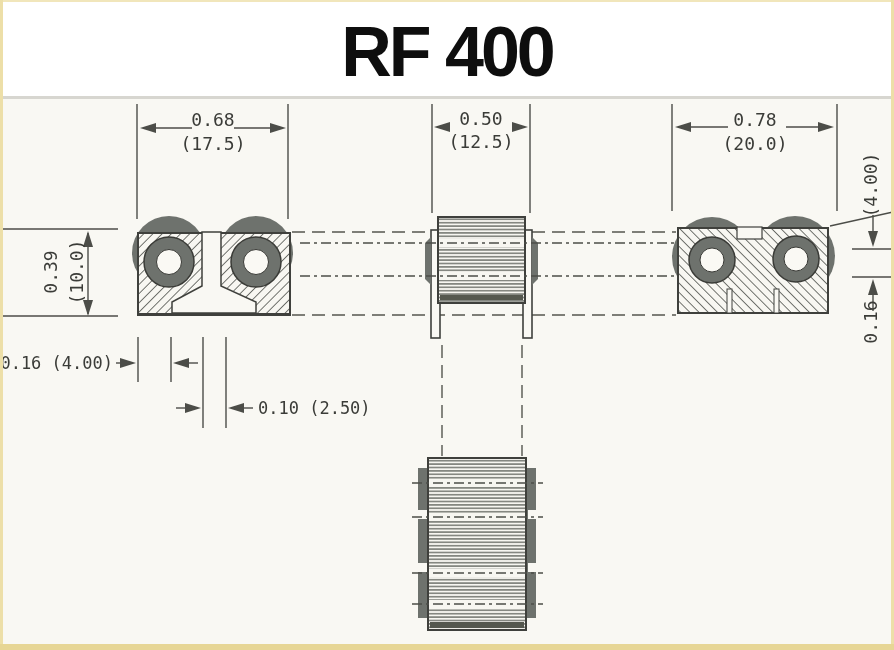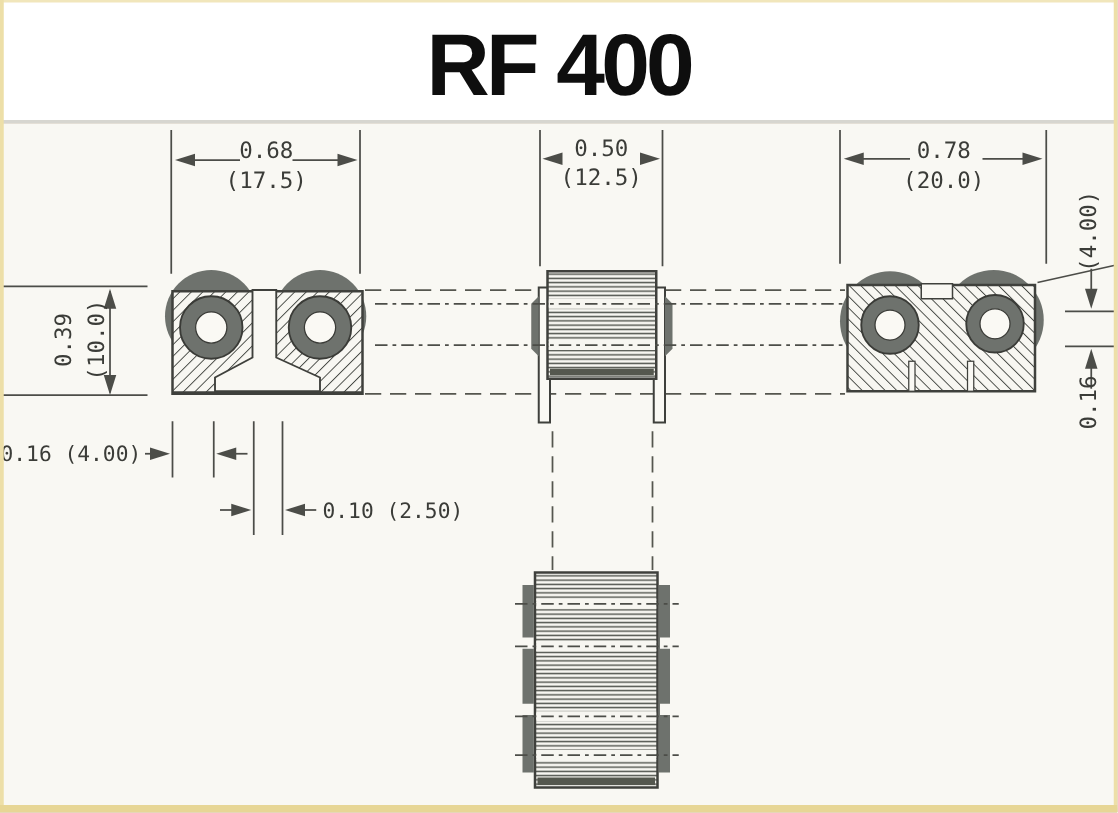--- a/index.html
+++ b/index.html
@@ -1,16 +1,16 @@
 <!DOCTYPE html>
 <html><head>
 <meta charset="utf-8">
 <style>
   html,body{margin:0;padding:0;background:#ffffff;}
-  #page{position:relative;width:894px;height:650px;background:#a16207;overflow:hidden;
+  #page{position:relative;width:894px;height:650px;background:#e5e5e5;overflow:hidden;
         font-family:"Liberation Sans",sans-serif;}
   svg{display:block;}
   .title-text{font-family:"Liberation Sans",sans-serif;font-weight:700;font-size:70px;
               letter-spacing:-3px;fill:#0e0e0e;}
   .dim-text{font-family:"DejaVu Sans Mono","Liberation Mono",monospace;font-size:18px;fill:#3b3c38;}
   .dim-text-sm{font-family:"DejaVu Sans Mono","Liberation Mono",monospace;font-size:17px;fill:#3b3c38;}
   .objline{stroke:#3f403c;stroke-width:2;fill:none;}
   .thinline{stroke:#4c4d48;stroke-width:1.4;fill:none;}
   .dashline{stroke:#55564f;stroke-width:1.4;fill:none;stroke-dasharray:13 7;}
   .dashdot{stroke:#4c4d48;stroke-width:1.4;fill:none;stroke-dasharray:10 4 3 4;}

